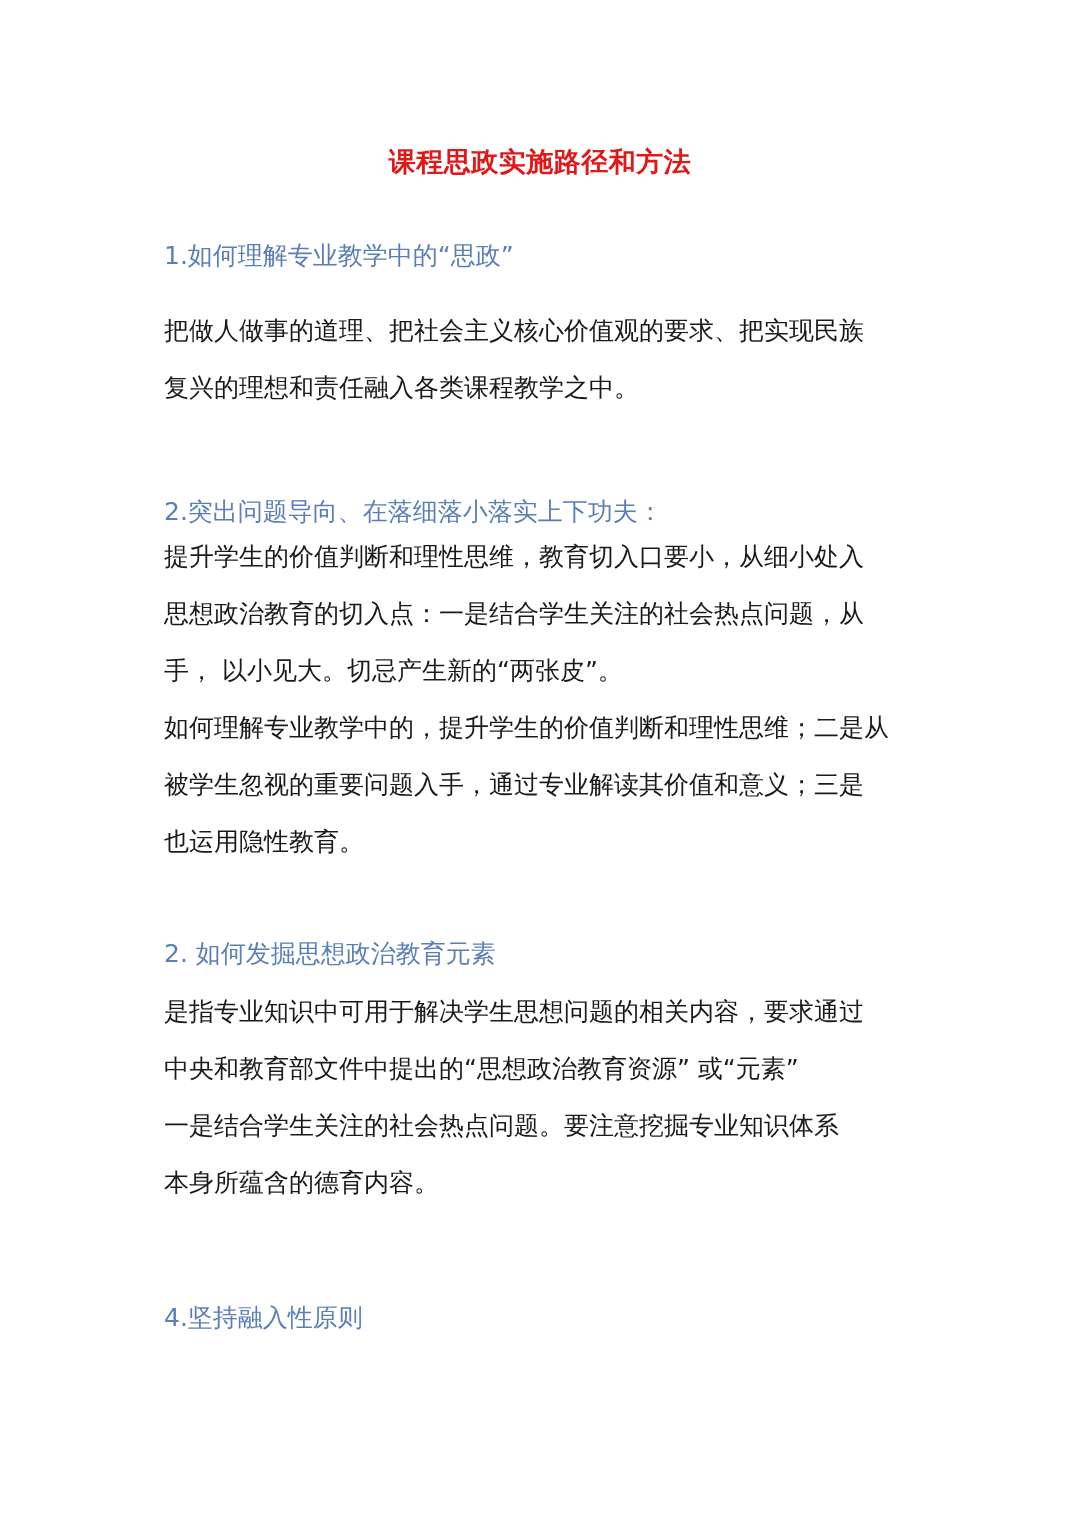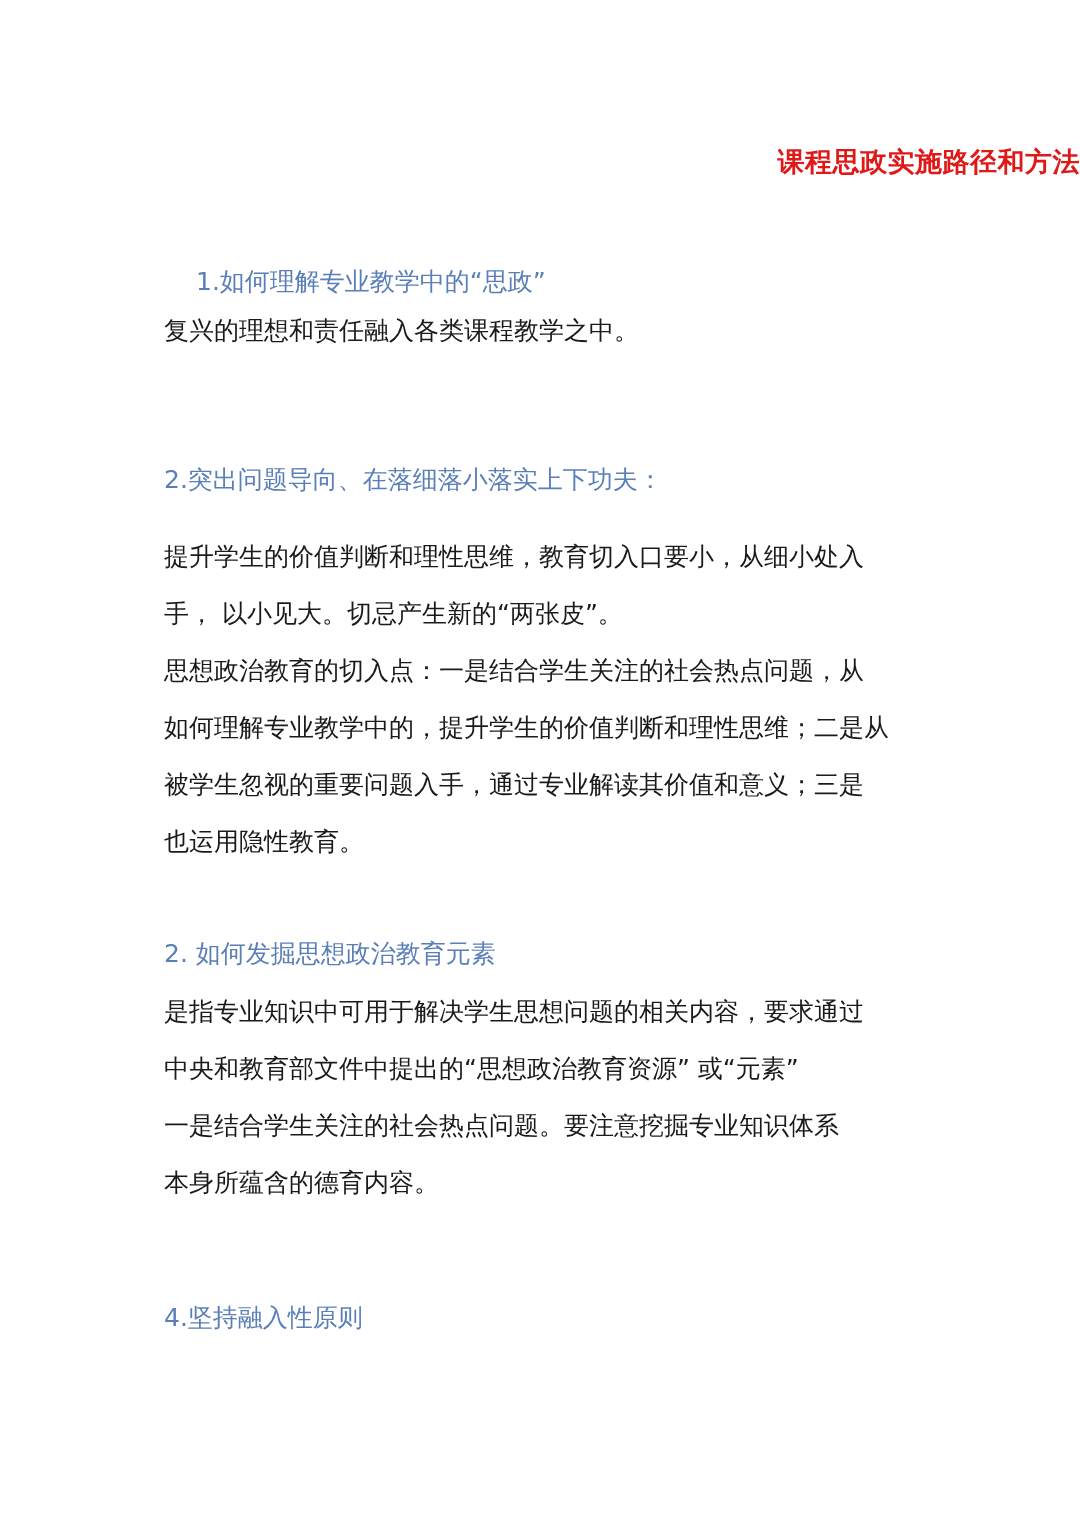--- a/index.html
+++ b/index.html
@@ -18,21 +18,21 @@
       position: absolute;
       left: 0; top: 0;
       width: 1080px;
       height: 1528px;
     }
     .title {
       position: absolute;
       top: 140px;
       left: 0;
       width: 1080px;
-      text-align: right;
+      text-align: center;
       font-size: 27px;
       font-weight: bold;
       color: #e01818;
       letter-spacing: 0.5px;
       line-height: 44px;
     }
     .heading {
       position: absolute;
       left: 164px;
       font-size: 25px;
@@ -51,30 +51,31 @@
     }
     .line { display: block; height: 57px; }
   </style>
 </head>
 <body>
 
 <div class="page">
 
   <div class="title">课程思政实施路径和方法</div>
 
-  <div class="heading" style="top:262px;margin-left:32px;">1.如何理解专业教学中的“思政”</div>
+  <div class="heading" style="top:236px;">1.如何理解专业教学中的“思政”</div>
   <div class="para" style="top:302px;">
+    <span class="line">把做人做事的道理、把社会主义核心价值观的要求、把实现民族</span>
     <span class="line">复兴的理想和责任融入各类课程教学之中。</span>
   </div>
 
-  <div class="heading" style="top:460px;">2.突出问题导向、在落细落小落实上下功夫：</div>
+  <div class="heading" style="top:492px;">2.突出问题导向、在落细落小落实上下功夫：</div>
   <div class="para" style="top:528px;">
     <span class="line">提升学生的价值判断和理性思维，教育切入口要小，从细小处入</span>
+    <span class="line">思想政治教育的切入点：一是结合学生关注的社会热点问题，从</span>
     <span class="line">手，  以小见大。切忌产生新的“两张皮”。</span>
-    <span class="line">思想政治教育的切入点：一是结合学生关注的社会热点问题，从</span>
     <span class="line">如何理解专业教学中的，提升学生的价值判断和理性思维；二是从</span>
     <span class="line">被学生忽视的重要问题入手，通过专业解读其价值和意义；三是</span>
     <span class="line">也运用隐性教育。</span>
   </div>
 
   <div class="heading" style="top:934px;">2.  如何发掘思想政治教育元素</div>
   <div class="para" style="top:983px;">
     <span class="line">是指专业知识中可用于解决学生思想问题的相关内容，要求通过</span>
     <span class="line">中央和教育部文件中提出的“思想政治教育资源”  或“元素”</span>
     <span class="line">一是结合学生关注的社会热点问题。要注意挖掘专业知识体系</span>

